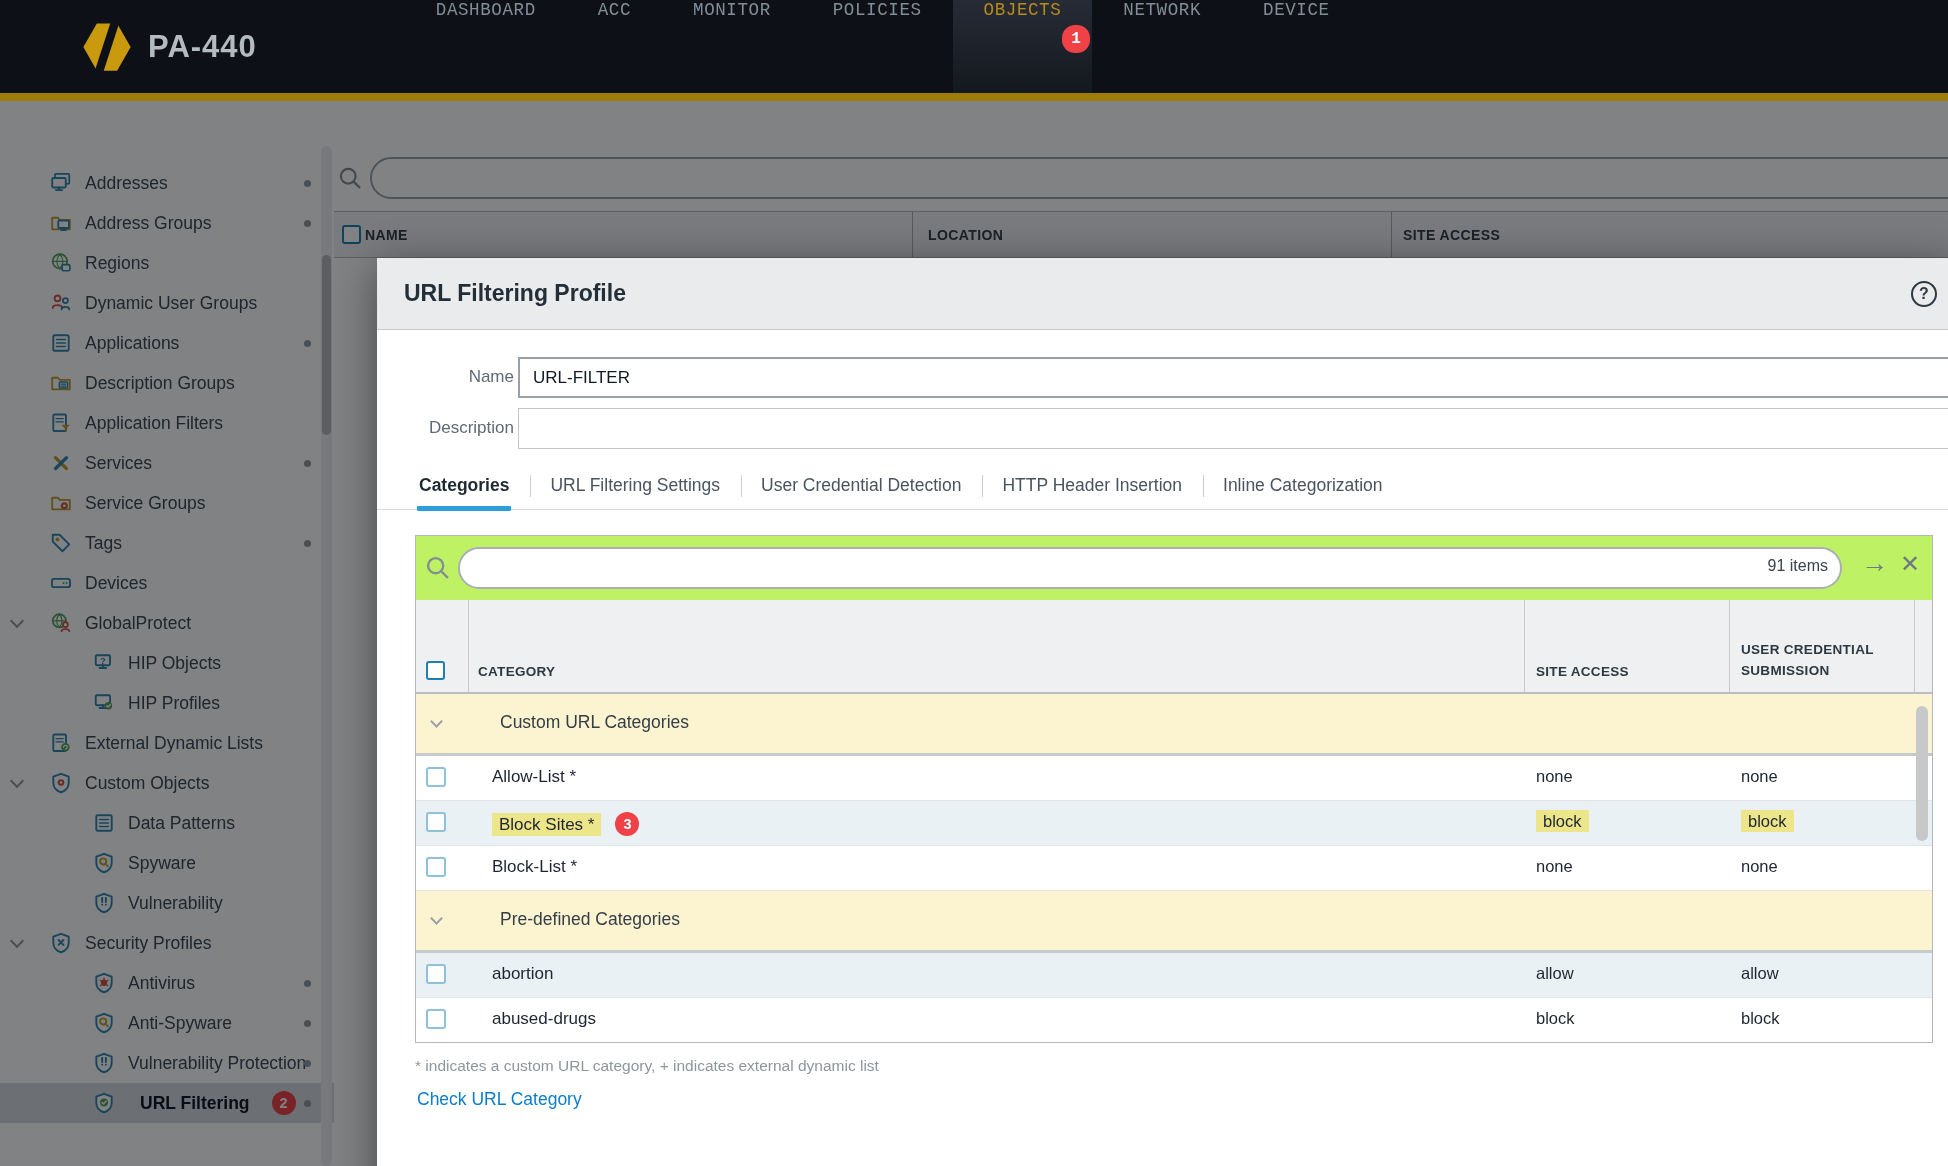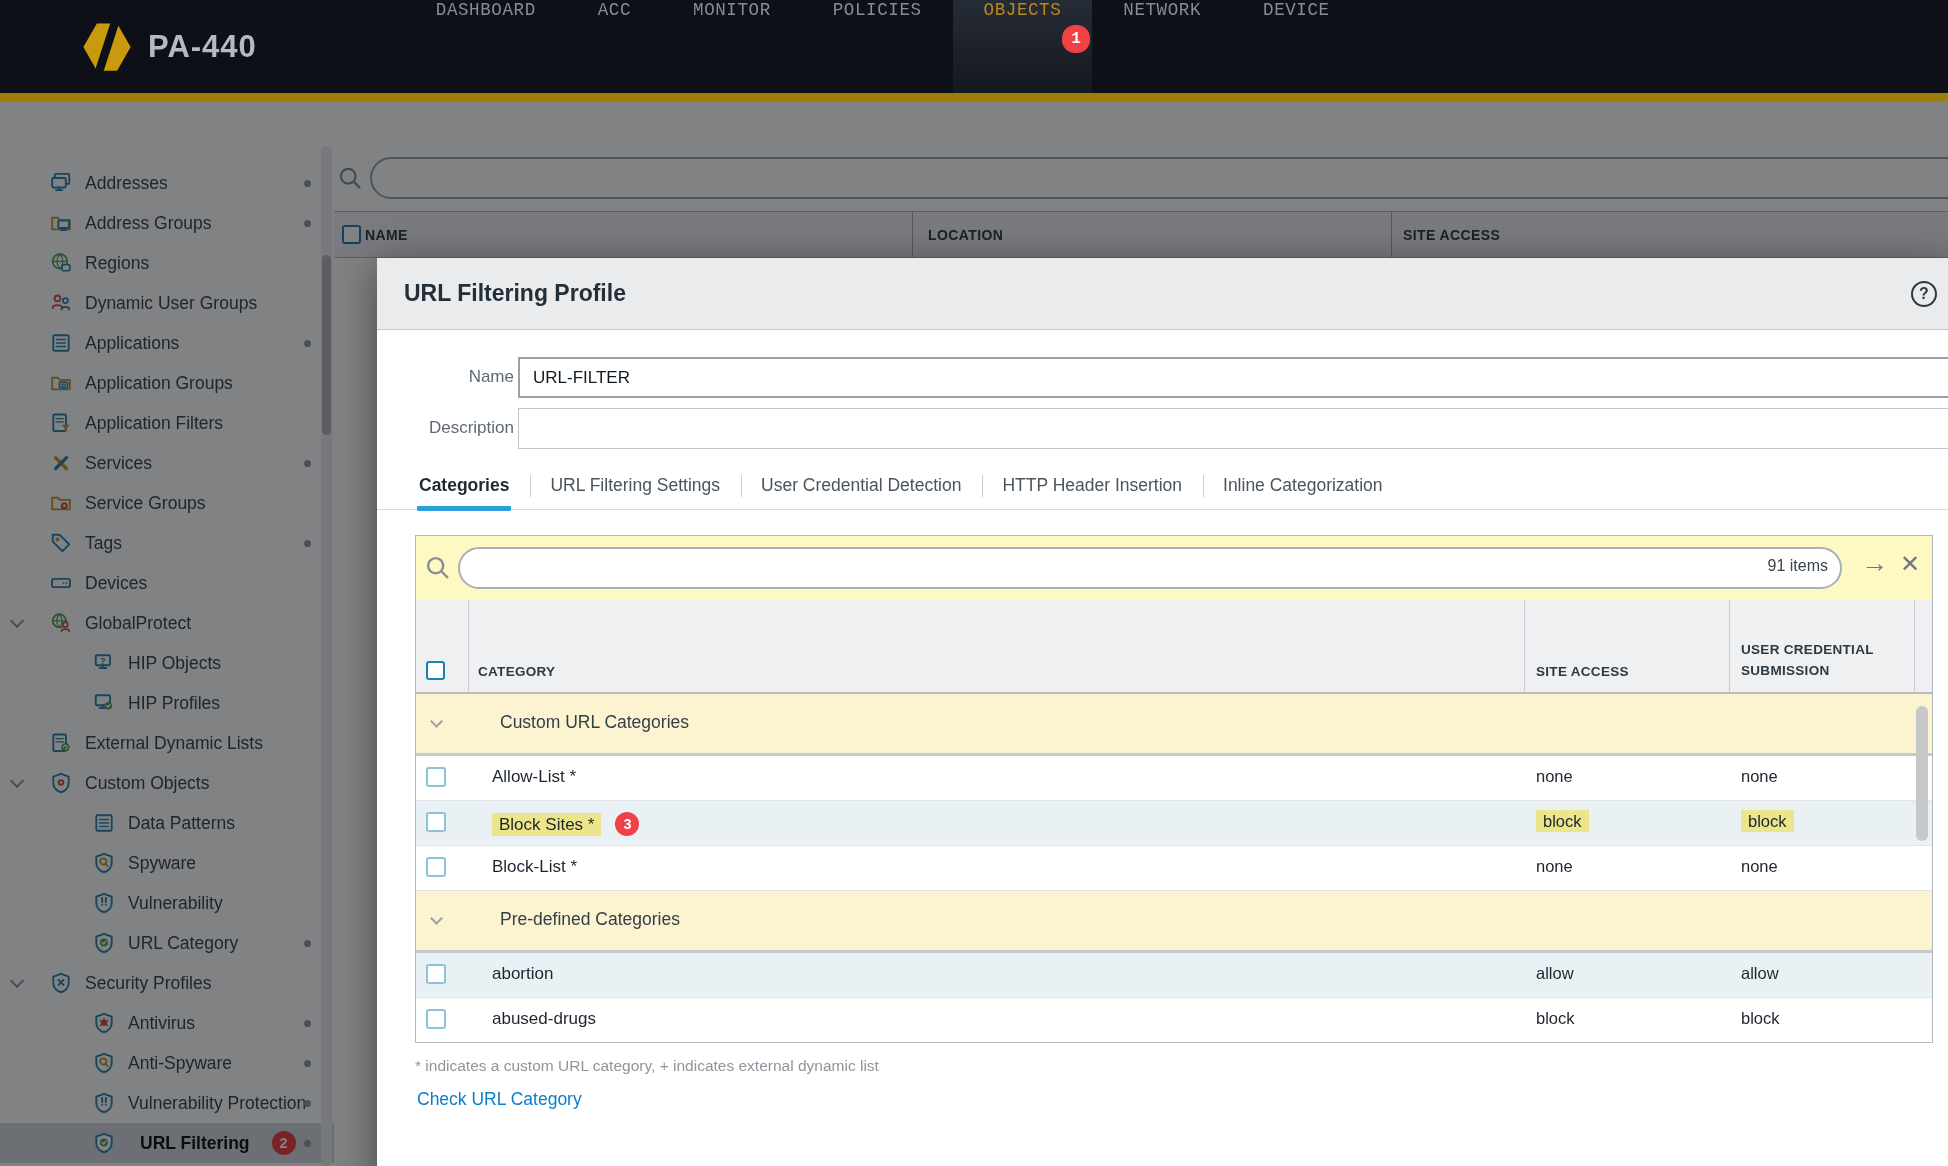--- a/index.html
+++ b/index.html
@@ -82,21 +82,21 @@
           padding-left:40px; display:flex; align-items:center; }
   .tab { position:relative; height:100%; display:flex; align-items:center; padding:0 2px;
          font-size:17.5px; color:#49545e; cursor:pointer; white-space:nowrap; }
   .tab + .tab { margin-left:19px; padding-left:20px; }
   .tab + .tab::before { content:""; position:absolute; left:0; top:13px; width:1px; height:22px; background:#c7cdd1; }
   .tab.active { color:#1e2931; font-weight:bold; }
   .tab.active::after { content:""; position:absolute; left:0; right:0; bottom:-2px; height:5px;
                        background:#2c9ed9; border-radius:1px; }
 
   .panel { position:absolute; left:38px; top:277px; width:1518px; height:508px;
-           border:1px solid #b2b8bd; background:#fef9c3; overflow:hidden; }
+           border:1px solid #b2b8bd; background:#bef264; overflow:hidden; }
   .p-search { position:relative; height:64px; }
   .p-mag { position:absolute; left:8px; top:18px; }
   .p-input { position:absolute; left:42px; right:90px; top:11px; height:42px;
              border:2px solid #a8b0b6; border-radius:22px; background:#fff; }
   .p-count { position:absolute; right:104px; top:21px; font-size:16px; color:#39444d; }
   .p-arrow { position:absolute; right:44px; top:12px; font-size:27px; color:#6e7980; cursor:pointer; }
   .p-x { position:absolute; right:12px; top:14px; font-size:24px; color:#6e7980; cursor:pointer; }
 
   .p-head { position:relative; height:94px; background:#eef0f1; border-bottom:2px solid #b9bec2; }
   .ph-div { position:absolute; top:0; bottom:0; width:1px; background:#c8ccd0; }
@@ -251,21 +251,21 @@
 
       <div class="side-item lvl1">
 
         <span class="side-icon">
           <svg viewBox="0 0 20 20" width="22" height="22" fill="none" stroke-linecap="round" stroke-linejoin="round">
             <path d="M2 5.2h5.2l1.6 2H18v8.6H2z" stroke="#bf9a2c" stroke-width="1.7" fill="#fff"></path>
             <rect x="8.5" y="9" width="7.5" height="5.5" rx=".8" stroke="#2e84ad" stroke-width="1.4" fill="#fff"></rect>
             <path d="M10 11h4.5M10 12.8h4.5" stroke="#2e84ad" stroke-width="1"></path>
           </svg>
         </span>
-        <span class="side-label">Application Groups</span>
+        <span class="side-label">Description Groups</span>
 
       </div>
 
       <div class="side-item lvl1">
 
         <span class="side-icon">
           <svg viewBox="0 0 20 20" width="22" height="22" fill="none" stroke-linecap="round" stroke-linejoin="round">
             <rect x="3" y="2.3" width="11.5" height="15" rx="1" stroke="#2e84ad" stroke-width="1.7" fill="#fff"></rect>
             <path d="M5.5 6h6.5M5.5 9h6.5" stroke="#2e84ad" stroke-width="1.3"></path>
             <path d="M10.5 11.5h7.5l-3 3.4v3.3l-1.6-1v-2.3z" fill="#bf9a2c"></path>
@@ -427,33 +427,20 @@
             <path d="M10 1.6 17 4.2v5.6c0 4.5-3 7.4-7 8.6-4-1.2-7-4.1-7-8.6V4.2z" stroke="#2e84ad" stroke-width="1.7" fill="#fff"></path>
             <path d="M8.3 5.5v3.6M11.7 5.5v3.6" stroke="#2e84ad" stroke-width="1.8"></path>
             <circle cx="8.3" cy="11.6" r=".9" fill="#2e84ad"></circle>
             <circle cx="11.7" cy="11.6" r=".9" fill="#2e84ad"></circle>
           </svg>
         </span>
         <span class="side-label">Vulnerability</span>
 
       </div>
 
-      <div class="side-item dot lvl2">
-
-        <span class="side-icon">
-          <svg viewBox="0 0 20 20" width="22" height="22" fill="none" stroke-linecap="round" stroke-linejoin="round">
-            <path d="M10 1.6 17 4.2v5.6c0 4.5-3 7.4-7 8.6-4-1.2-7-4.1-7-8.6V4.2z" stroke="#2e84ad" stroke-width="1.7" fill="#fff"></path>
-            <circle cx="10" cy="9.5" r="3.6" fill="#55a05c"></circle>
-            <path d="M8.3 9.6l1.3 1.3 2.2-2.6" stroke="#fff" stroke-width="1.3"></path>
-          </svg>
-        </span>
-        <span class="side-label">URL Category</span>
-
-        <span class="side-dot"></span>
-      </div>
 
       <div class="side-item expandable lvl1">
         <span class="caret"></span>
         <span class="side-icon">
           <svg viewBox="0 0 20 20" width="22" height="22" fill="none" stroke-linecap="round" stroke-linejoin="round">
             <path d="M10 1.6 17 4.2v5.6c0 4.5-3 7.4-7 8.6-4-1.2-7-4.1-7-8.6V4.2z" stroke="#2e84ad" stroke-width="1.7" fill="#fff"></path>
             <path d="M7.8 7.3l4.4 4.4M12.2 7.3l-4.4 4.4" stroke="#2e84ad" stroke-width="1.8"></path>
           </svg>
         </span>
         <span class="side-label">Security Profiles</span>

